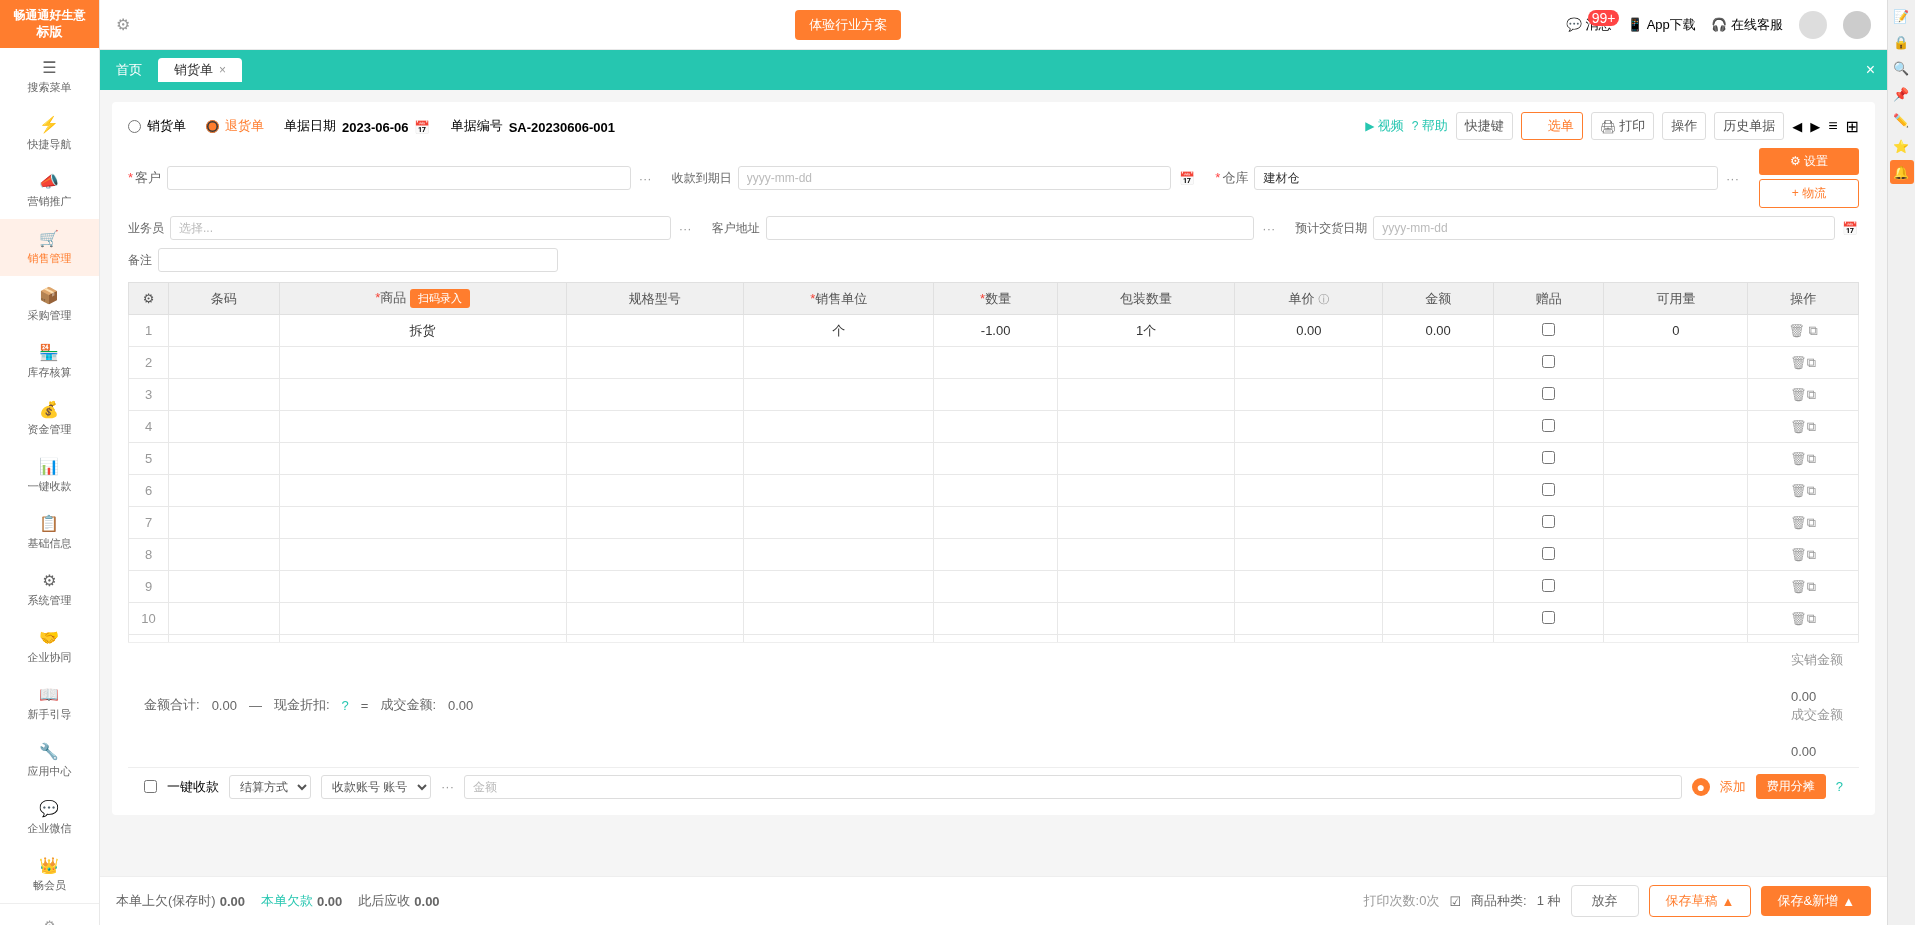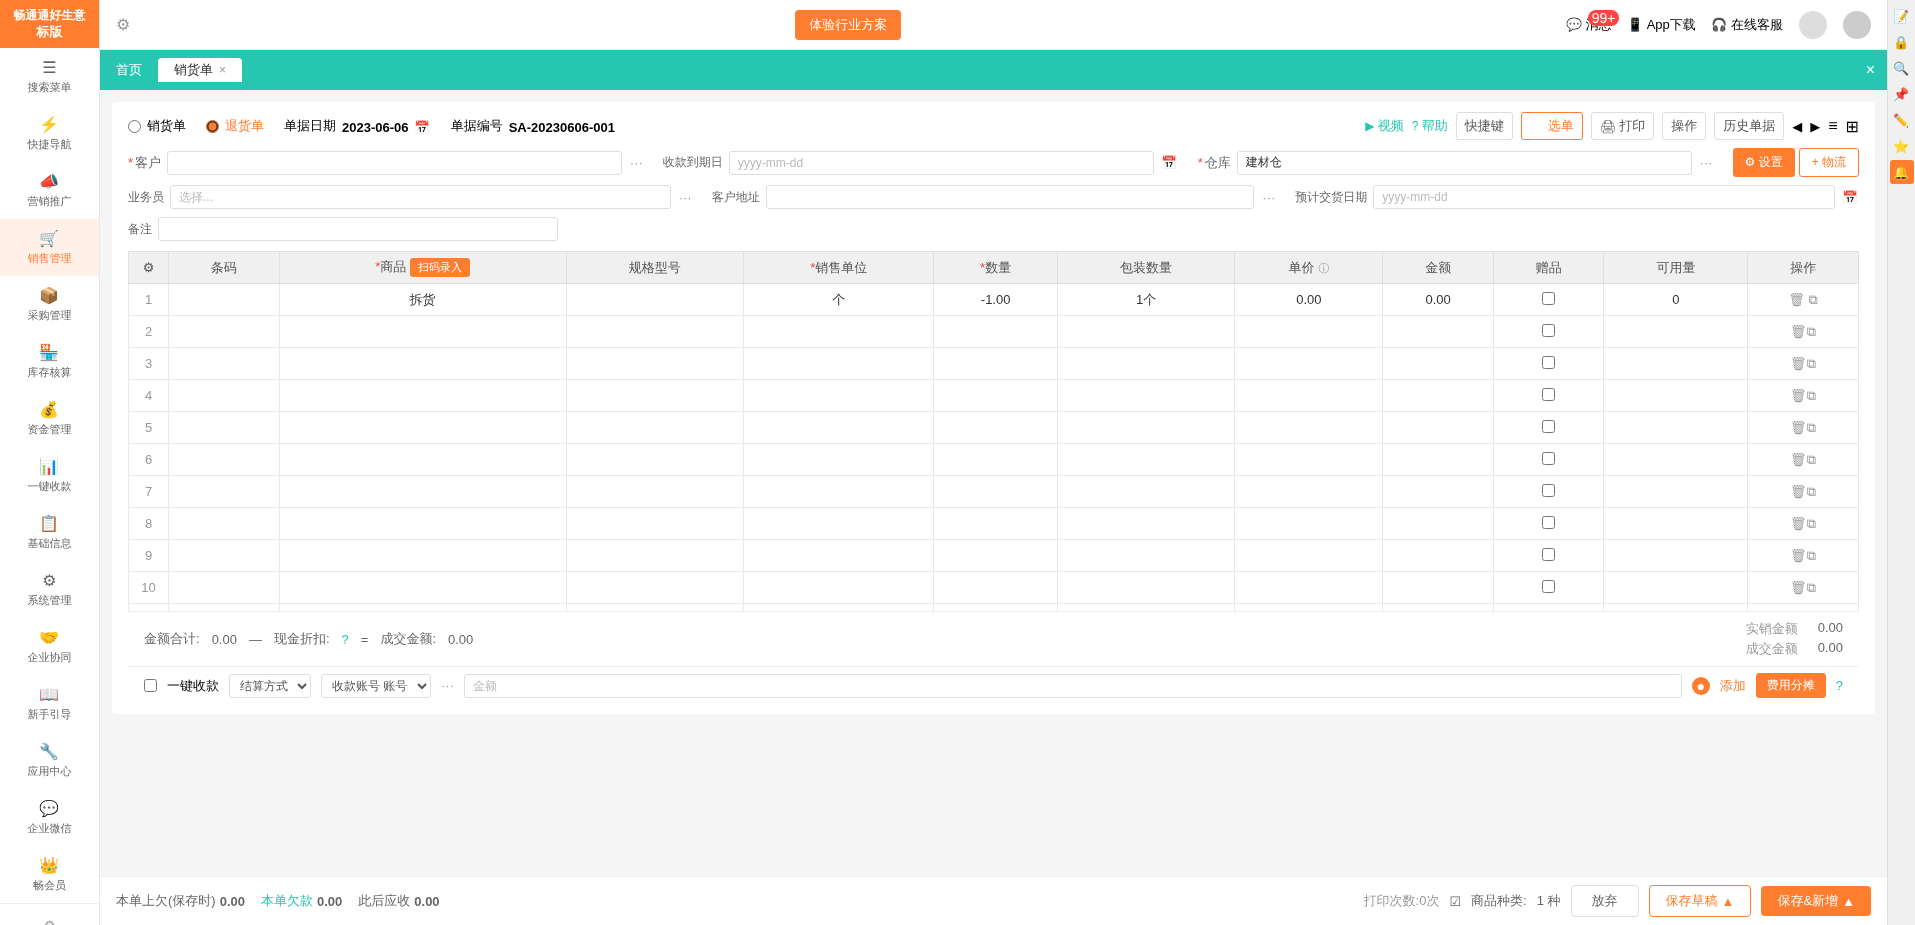--- a/index.html
+++ b/index.html
@@ -77,21 +77,21 @@
     .fee-btn { background: #fff; color: #ff7d2e; border: 1px solid #ff7d2e; padding: 3px 10px; border-radius: 3px; cursor: pointer; font-size: 12px; }
     .fee-btn.active { background: #ff7d2e; color: #fff; }
     .question-icon { color: #26c6b0; cursor: pointer; }
     .dash { color: #666; }
     .bottom-bar { background: #fff; padding: 8px 16px; border-top: 1px solid #eee; display: flex; align-items: center; font-size: 12px; color: #666; }
     .bottom-bar-right { margin-left: auto; display: flex; align-items: center; gap: 10px; }
     .print-count { color: #999; }
     .discard-btn { border: 1px solid #ddd; background: #fff; color: #666; padding: 6px 20px; border-radius: 4px; cursor: pointer; }
     .save-draft-btn { border: 1px solid #ff7d2e; background: #fff; color: #ff7d2e; padding: 6px 16px; border-radius: 4px; cursor: pointer; display: flex; align-items: center; gap: 4px; }
     .save-new-btn { background: #ff7d2e; color: #fff; border: none; padding: 6px 16px; border-radius: 4px; cursor: pointer; display: flex; align-items: center; gap: 4px; text-align: center; }
-    .amount-row { display: flex; justify-content: space-between; gap: 20px; }
+    .amount-row { display: flex; justify-content: space-between; gap: 20px; flex-direction: column; }
 
     
     .right-sidebar { width: 28px; background: #f0f0f0; display: flex; flex-direction: column; align-items: center; padding: 4px 0; gap: 2px; border-left: 1px solid #ddd; }
     .right-sidebar-icon { width: 24px; height: 24px; display: flex; align-items: center; justify-content: center; cursor: pointer; color: #888; font-size: 13px; border-radius: 3px; }
     .right-sidebar-icon.orange { background: #ff7d2e; color: #fff; }
 
     .table-wrapper { overflow-x: auto; overflow-y: auto; max-height: 360px; }
 
     .select-dropdown { border: 1px solid #ddd; border-radius: 3px; padding: 3px 6px; background: #fff; color: #555; font-size: 12px; cursor: pointer; }
     .info-icon { color: #999; cursor: pointer; font-size: 11px; }
@@ -263,21 +263,21 @@
         <div class="field-group" style="flex:1; min-width:280px;">
           <span class="field-label">收款到期日</span>
           <input class="field-input" placeholder="yyyy-mm-dd" style="flex: 1 1 0%;">
           <span class="field-calendar">📅</span>
         </div>
         <div class="field-group" style="flex:1; min-width:280px;">
           <span class="field-label"><span class="field-required">*</span><span>仓库</span></span>
           <input class="field-input" value="建材仓" style="flex: 1 1 0%;">
           <span class="field-dots">···</span>
         </div>
-        <div style="display:flex; flex-direction:row; gap:4px; min-width:100px;">
+        <div style="display:flex; flex-direction:column; gap:4px; min-width:100px;">
           <button class="action-btn-orange">⚙ 设置</button>
           <button class="action-btn-white">+ 物流</button>
         </div>
       </div>
 
       <div style="display:flex; gap:20px; align-items:center; margin-bottom:8px; flex-wrap:wrap;">
         <div class="field-group" style="flex:1; min-width:280px;">
           <span class="field-label">业务员</span>
           <input class="field-input" placeholder="选择..." style="flex: 1 1 0%;">
           <span class="field-dots">···</span>

